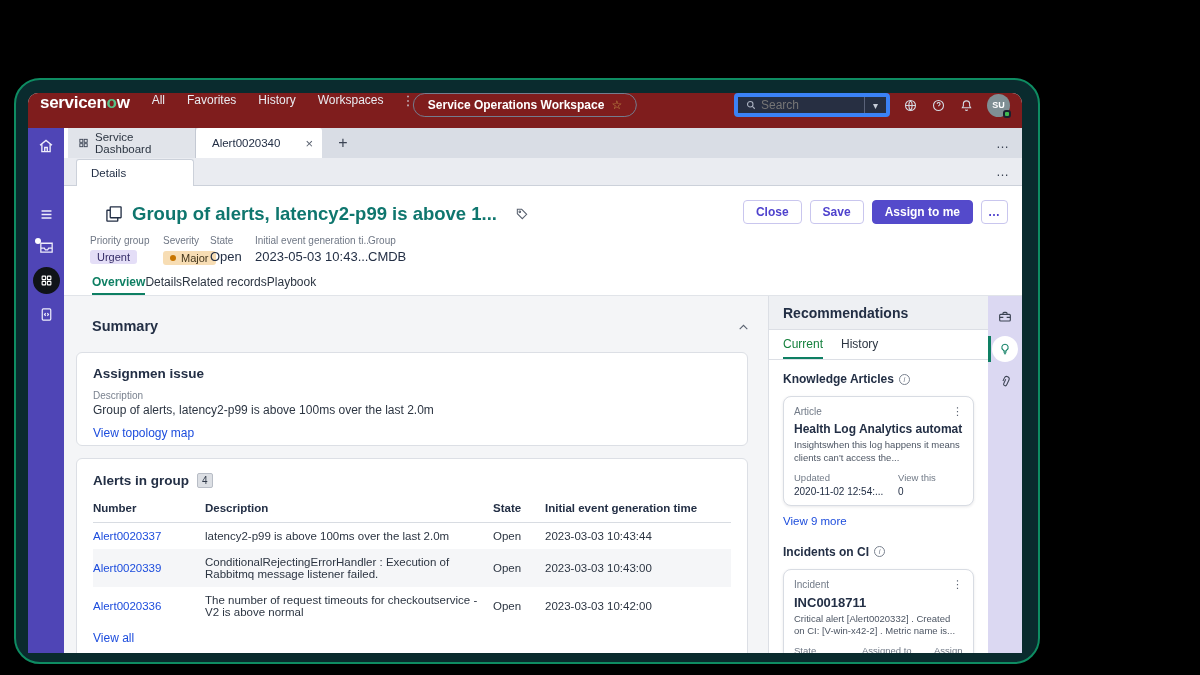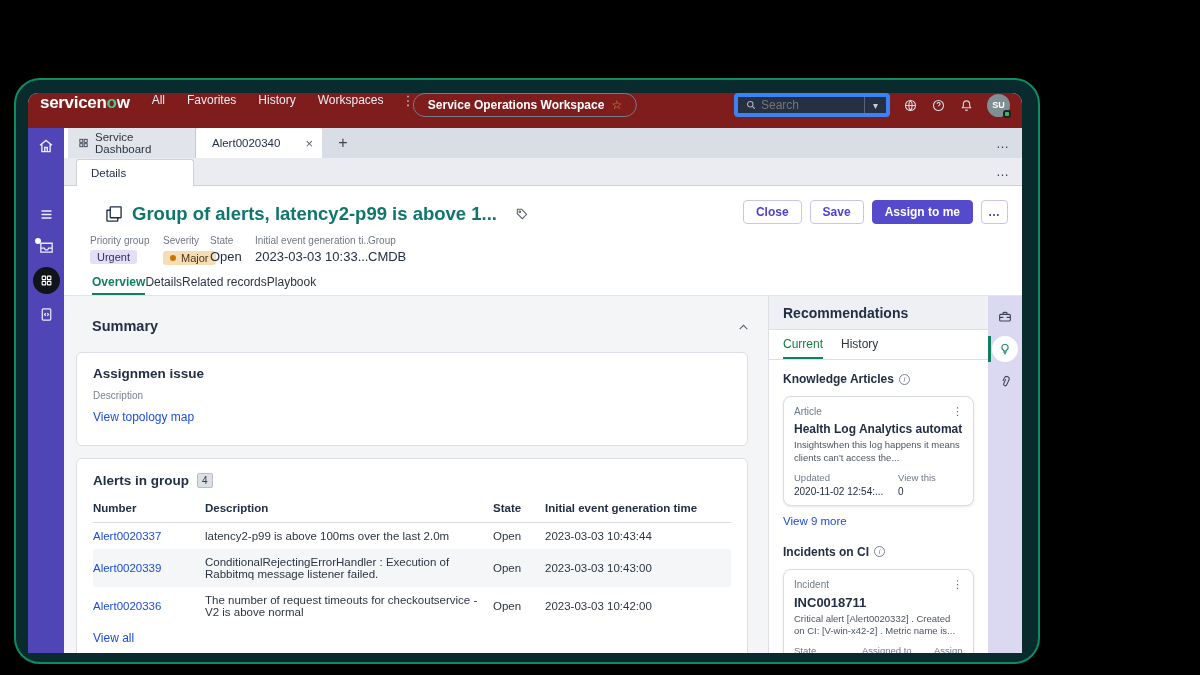--- a/index.html
+++ b/index.html
@@ -305,21 +305,21 @@
                   <span class="sevdot"></span>
                   <span>Major</span>
                 </span></div>
           </div>
           <div class="field f2">
             <div class="lbl">State</div>
             <div class="val">Open</div>
           </div>
           <div class="field f3">
             <div class="lbl">Initial event generation ti...</div>
-            <div class="val">2023-03-03 10:33...</div>
+            <div class="val">2023-05-03 10:43...</div>
           </div>
           <div class="field f4">
             <div class="lbl">Group</div>
             <div class="val">CMDB</div>
           </div>
         </div>
         <div class="rec-tabs">
           <span class="rtab active">Overview</span>
           <span class="rtab">Details</span>
           <span class="rtab">Related records</span>
@@ -333,20 +333,21 @@
           <h2 class="summary-head">Summary</h2>
           <span class="collapse">
             <svg width="13" height="13" viewBox="0 0 24 24" fill="none" stroke="currentColor" stroke-width="2">
                 <path d="M5 15 L12 8 L19 15"></path>
               </svg>
           </span>
 
           <div class="card card-identified">
             <div class="ci-title">Assignmen issue</div>
             <div class="ci-lbl">Description</div>
+            <div class="ci-desc">Group of alerts, latency2-p99 is above 100ms over the last 2.0m</div>
             <a class="link ci-link">View topology map</a>
           </div>
 
           <div class="card card-alerts">
             <div class="ag-titlerow">
               <span class="ag-title">Alerts in group</span>
               <span class="count-badge">4</span>
             </div>
             <div class="tbl">
               <div class="trow hdr">

